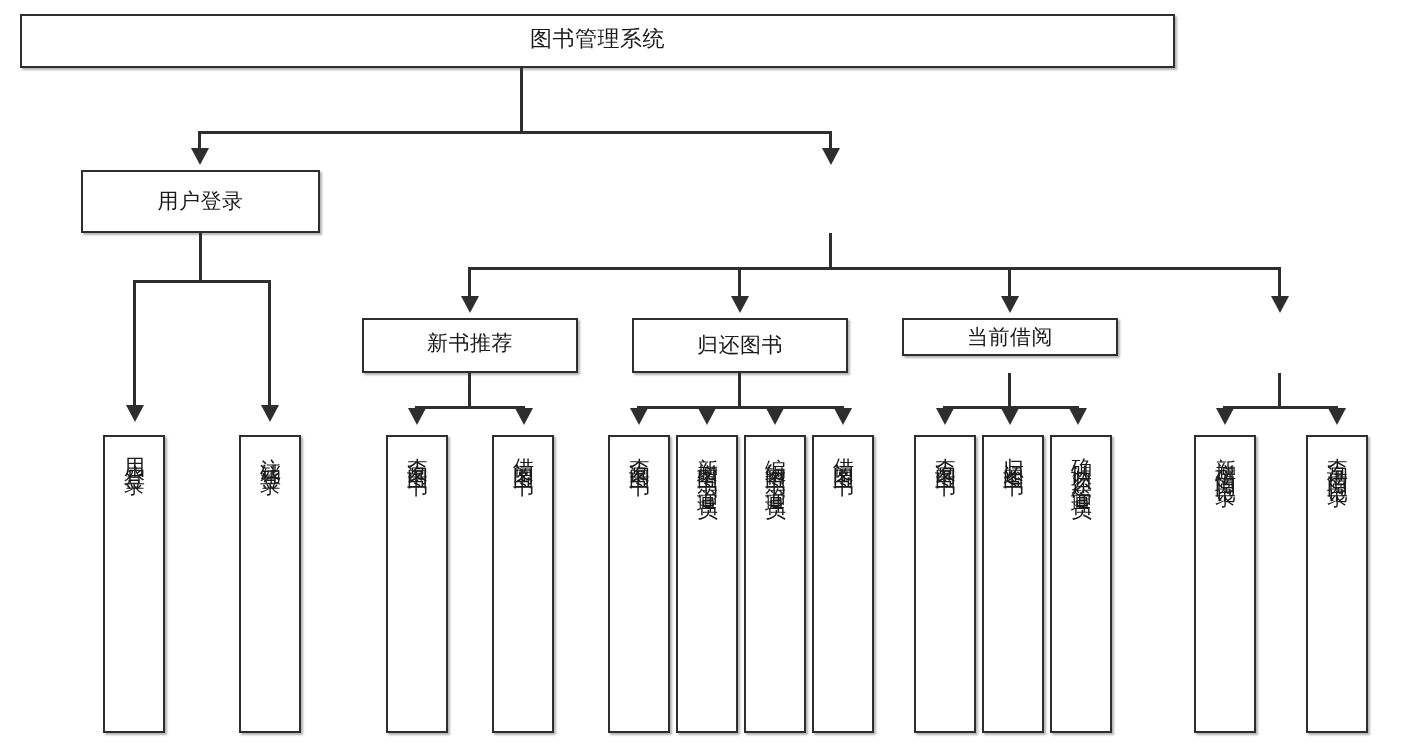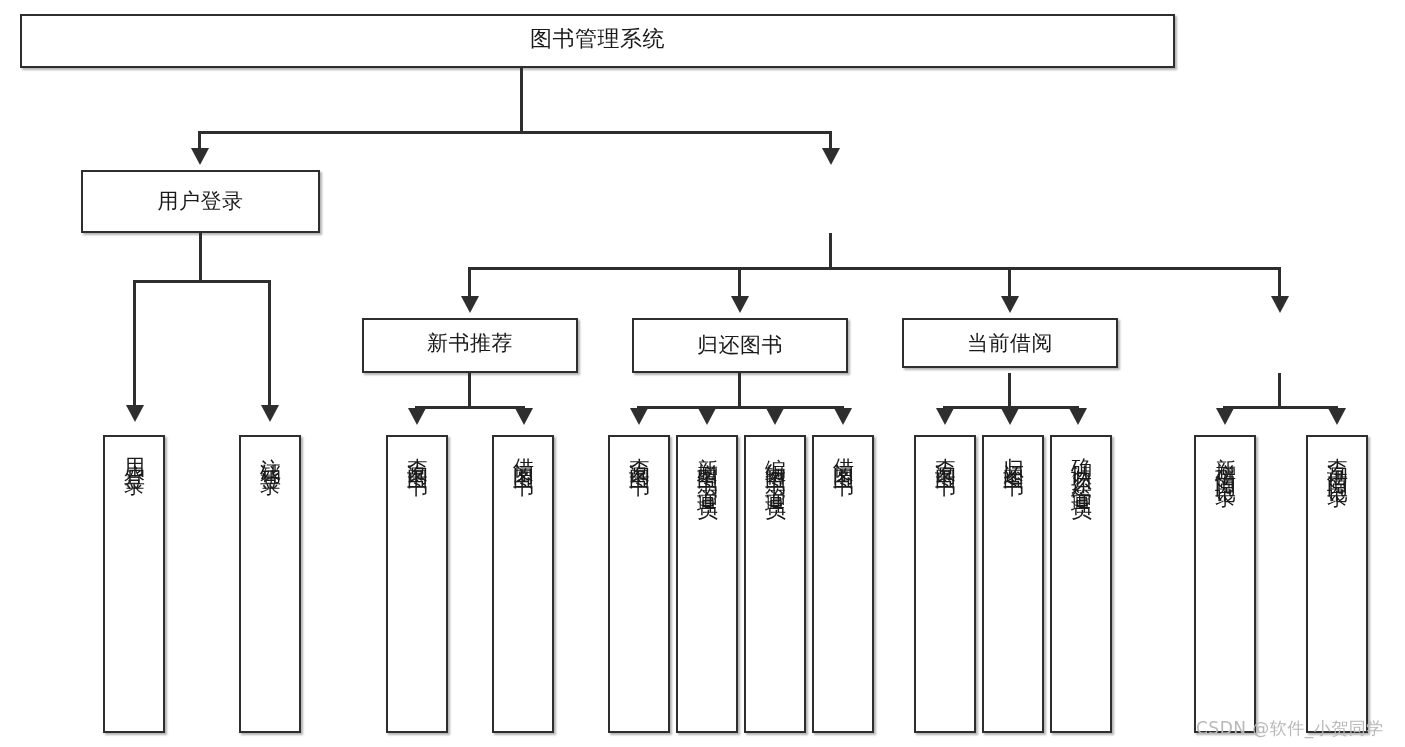--- a/index.html
+++ b/index.html
@@ -118,21 +118,21 @@
   <div class="arrow" style="left:1001px; top:296px;"></div>
   <div class="ln v" style="left:1278px; top:267px; width:3px; height:32px;"></div>
   <div class="arrow" style="left:1271px; top:296px;"></div>
 
   <div class="node horiz" style="left:362px; top:318px; width:216px; height:55px;font-family:Liberation Mono, monospace;">
     <span class="label">新书推荐</span>
   </div>
   <div class="node horiz" style="left:632px; top:318px; width:216px; height:55px;">
     <span class="label">归还图书</span>
   </div>
-  <div class="node horiz" style="left:902px; top:318px; width:216px; height:50px;">
+  <div class="node horiz" style="left:902px; top:318px; width:216px; height:38px;">
     <span class="label">当前借阅</span>
   </div>
 
   <div class="ln v" style="left:468px; top:373px; width:3px; height:35px;"></div>
   <div class="ln h" style="left:415px; top:406px; width:110px; height:3px;"></div>
   <div class="ln v" style="left:415px; top:406px; width:3px; height:4px;"></div>
   <div class="arrow" style="left:408px; top:408px;"></div>
   <div class="ln v" style="left:522px; top:406px; width:3px; height:4px;"></div>
   <div class="arrow" style="left:515px; top:408px;"></div>
 
@@ -200,15 +200,14 @@
     <span class="label">确认归还（管理员）</span>
   </div>
 
   <div class="node vert" style="left:1194px; top:435px; width:62px; height:298px;">
     <span class="label">新增借阅记录</span>
   </div>
   <div class="node vert" style="left:1306px; top:435px; width:62px; height:298px;">
     <span class="label">查询借阅记录</span>
   </div>
 
-  <div class="watermark" style="left:1196px; top:717px;">CSDN @软件_小贺同学</div>
 
 </div>
 
 </body></html>

